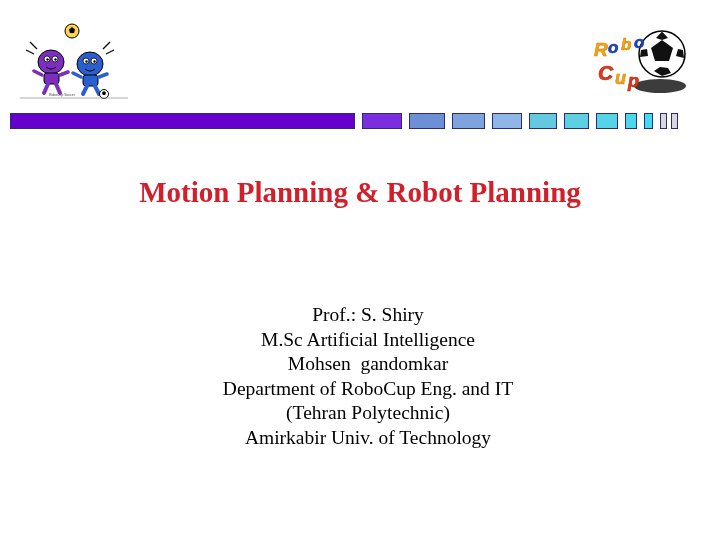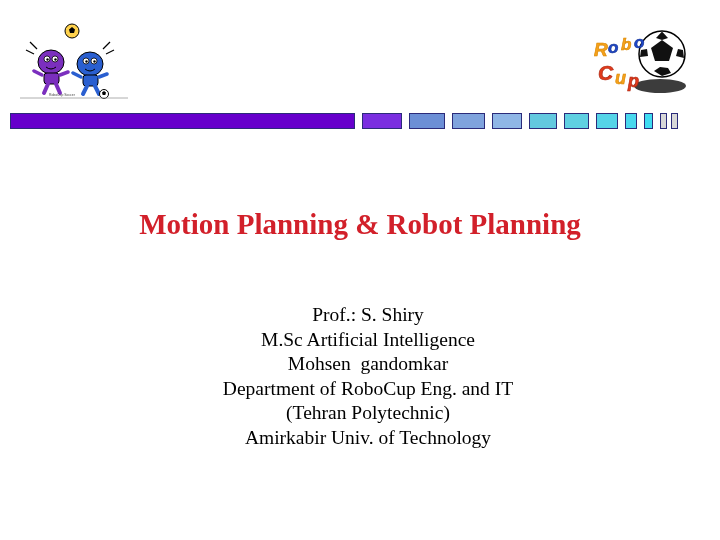--- a/index.html
+++ b/index.html
@@ -55,21 +55,21 @@
     top: 0;
     height: 16px;
     border: 1px solid #2b2b7a;
     box-sizing: border-box;
   }
 
   
   .title {
     position: absolute;
     left: 0;
-    top: 208px;
+    top: 176px;
     width: 720px;
     text-align: center;
     font-family: "Liberation Serif", serif;
     font-weight: bold;
     font-size: 29px;
     color: #d2202a;
     letter-spacing: 0px;
   }
 
   

